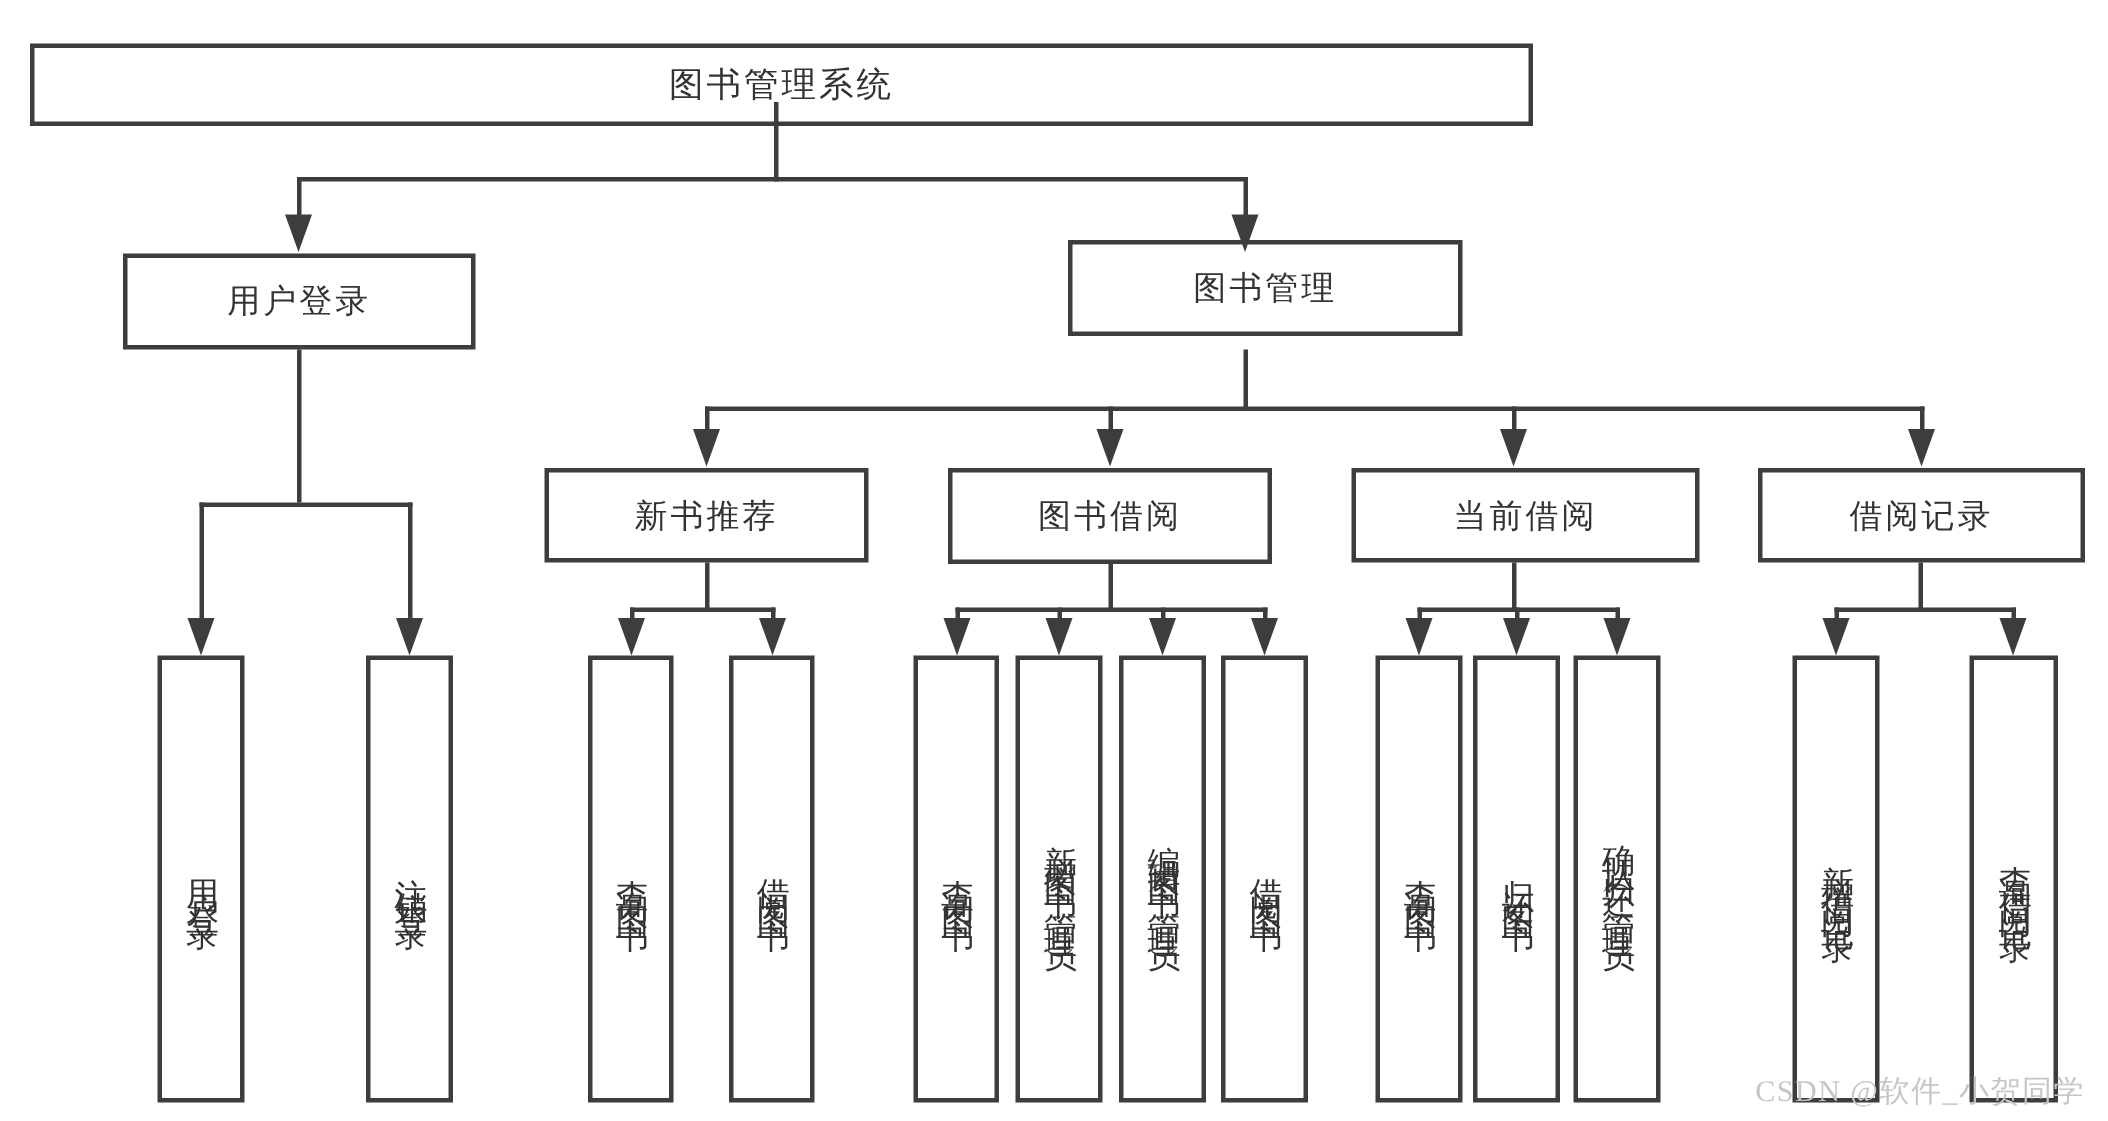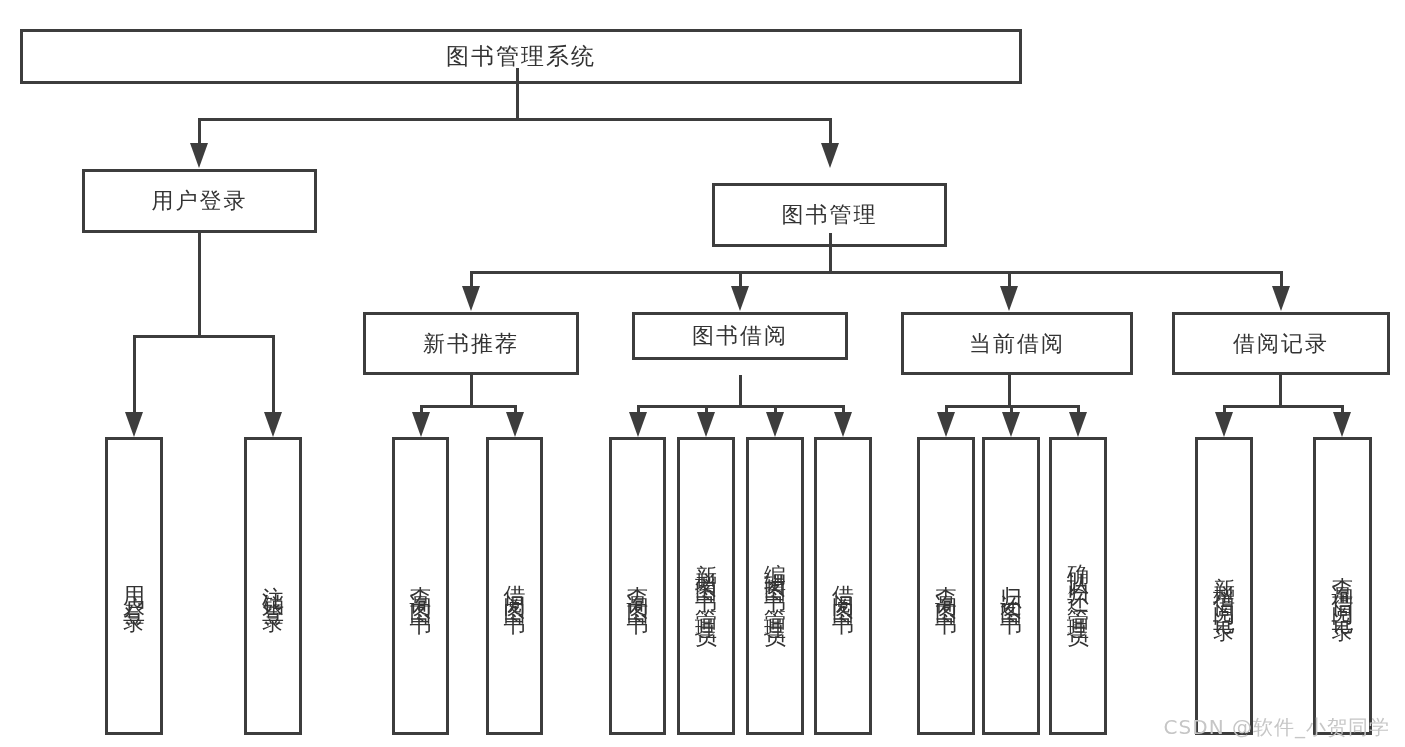--- a/index.html
+++ b/index.html
@@ -50,42 +50,43 @@
     border-right:9px solid transparent;
     border-top:25px solid var(--line);
   }
   .watermark{
     position:absolute;
     top:714px;right:15px;
     font-size:20px;
     color:var(--wm);
     letter-spacing:1px;
     white-space:nowrap;
+    font-family:Liberation Serif, serif;
   }
 </style>
 </head>
 <body>
 
 <div class="canvas">
 
   <div class="box root" style="left:20px;top:29px;width:1002px;height:55px;">
     <span>图书管理系统</span>
   </div>
 
   <div class="box" style="left:82px;top:169px;width:235px;height:64px;">
     <span>用户登录</span>
   </div>
-  <div class="box" style="left:712px;top:183px;width:235px;height:64px;">
+  <div class="box" style="left:712px;top:160px;width:263px;height:64px;">
     <span>图书管理</span>
   </div>
 
   <div class="box" style="left:363px;top:312px;width:216px;height:63px;text-align:center;">
     <span>新书推荐</span>
   </div>
-  <div class="box" style="left:632px;top:312px;width:216px;height:48px;">
+  <div class="box" style="left:632px;top:312px;width:216px;height:64px;">
     <span>图书借阅</span>
   </div>
   <div class="box" style="left:901px;top:312px;width:232px;height:63px;">
     <span>当前借阅</span>
   </div>
   <div class="box" style="left:1172px;top:312px;width:218px;height:63px;">
     <span>借阅记录</span>
   </div>
 
   <div class="vbox" style="left:105px;top:437px;width:58px;height:298px;">

